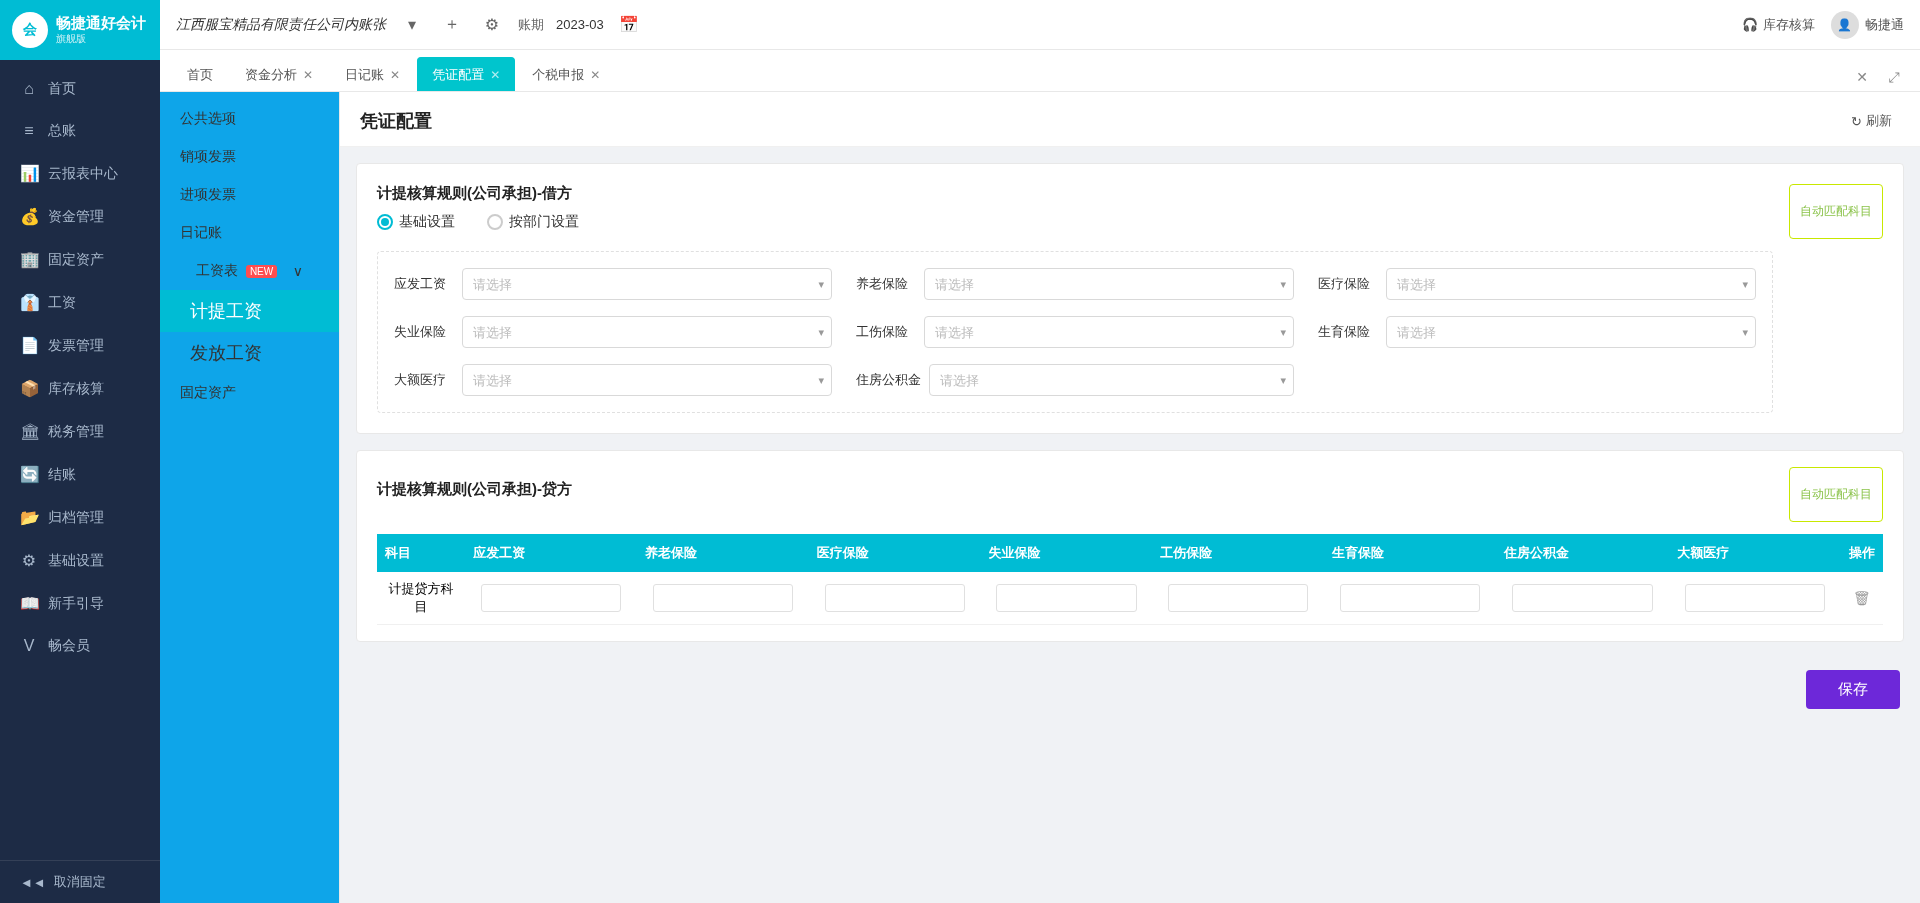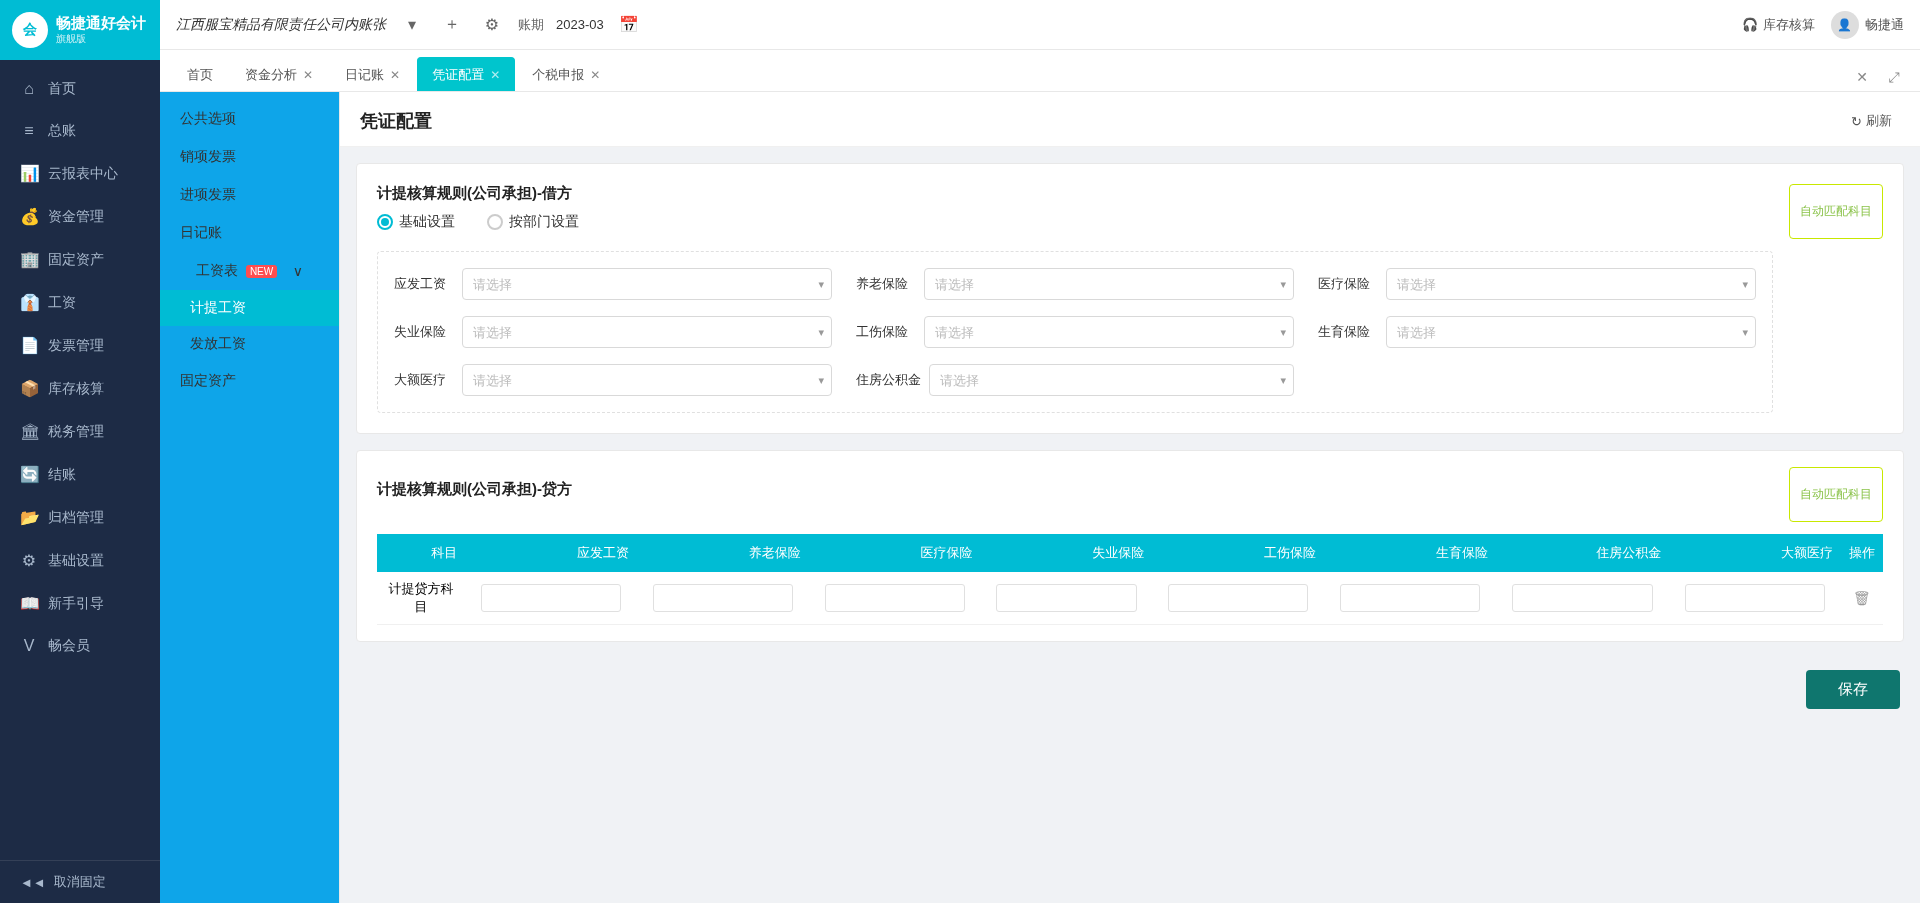--- a/index.html
+++ b/index.html
@@ -240,21 +240,21 @@
     .new-badge {
       background: #ff4d4f;
       color: white;
       font-size: 10px;
       padding: 1px 4px;
       border-radius: 3px;
       margin-left: 4px;
     }
     .left-sub-item {
       padding: 9px 20px 9px 30px;
-      font-size: 14px;
+      font-size: 18px;
       color: #333;
       cursor: pointer;
     }
     .left-sub-item.active {
       background: #00bcd4;
       color: white;
     }
 
     
     .page-content {
@@ -418,22 +418,22 @@
       width: 100%;
       border-collapse: collapse;
       font-size: 13px;
     }
     .credit-table thead tr {
       background: #00bcd4;
       color: white;
     }
     .credit-table thead th {
       padding: 10px 8px;
-      text-align: right;
-      font-weight: normal;
+      text-align: left;
+      font-weight: bold;
       white-space: nowrap;
     }
     .credit-table tbody td {
       padding: 8px;
       border-bottom: 1px solid #f0f0f0;
       text-align: center;
     }
     .table-input {
       width: 90%;
       height: 28px;
@@ -443,21 +443,21 @@
       font-size: 12px;
       text-align: center;
       outline: none;
     }
     .delete-icon {
       color: #999;
       cursor: pointer;
       font-size: 14px;
     }
     .save-btn {
-      background: #0f766e;
+      background: #6d28d9;
       color: white;
       border: none;
       padding: 10px 32px;
       font-size: 15px;
       border-radius: 4px;
       cursor: pointer;
     }
 
     
     .page-content::-webkit-scrollbar { width: 6px; }

